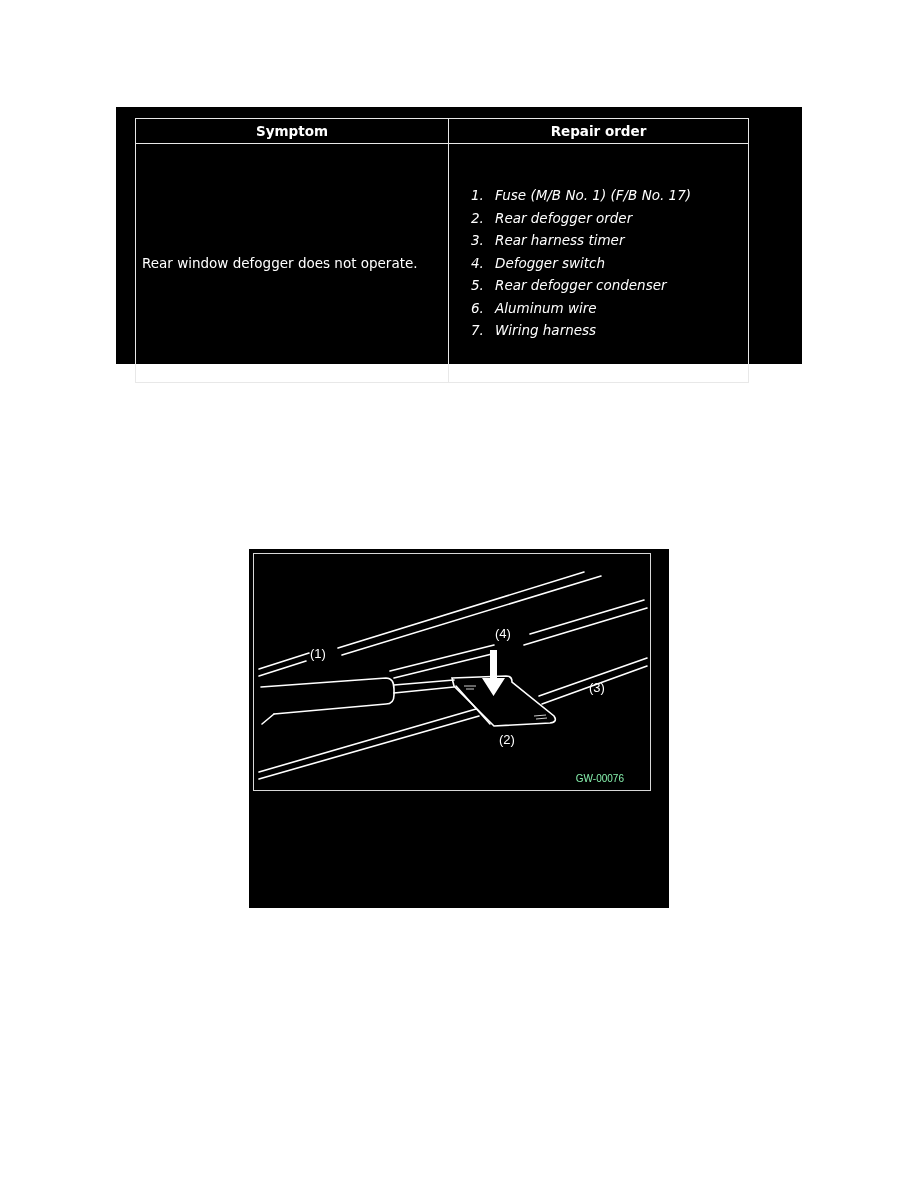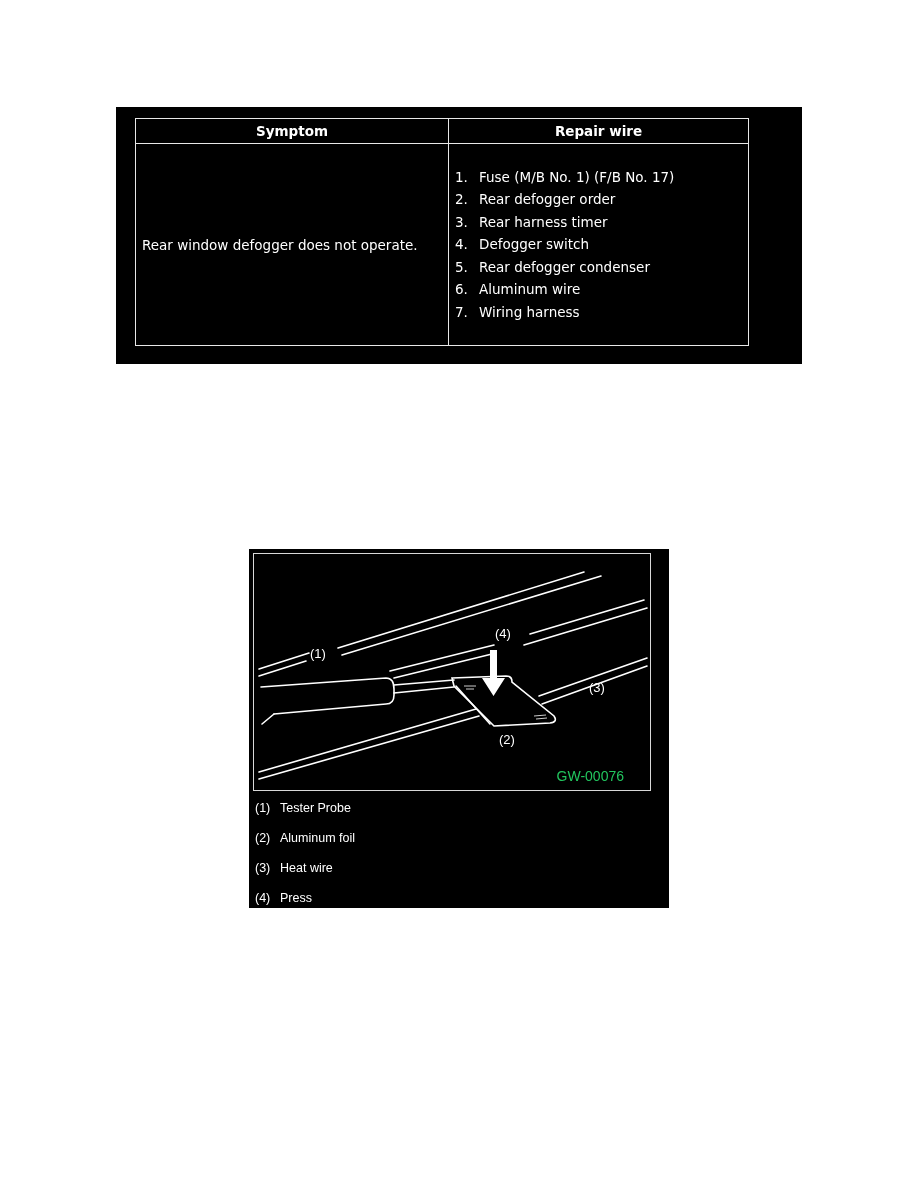--- a/index.html
+++ b/index.html
@@ -4,55 +4,55 @@
 <style>
   html, body { margin: 0; padding: 0; }
   body {
     width: 918px; height: 1188px; background: #ffffff; position: relative; overflow: hidden;
     font-family: "DejaVu Sans", sans-serif;
   }
   .table-block {
     position: absolute; left: 116px; top: 107px; width: 686px; height: 257px; background: #000;
   }
   table.repair {
-    position: absolute; left: 19px; top: 11px; width: 614px; height: 228px;
+    position: absolute; left: 19px; top: 11px; width: 614px; height: 265px;
     border-collapse: collapse; color: #fff; font-size: 13.5px;
   }
   table.repair th, table.repair td { border: 1.5px solid #e8e8e8; }
   table.repair th { height: 24px; font-weight: bold; text-align: center; padding: 0; }
   table.repair td { vertical-align: middle; }
   td.symptom { width: 305px; padding-left: 6px; margin-left: 36px; }
   td.orders { padding: 14px 0 14px 6px; }
-  ol.order-list { list-style: none; margin: 0; padding: 0; }
+  ol.order-list { list-style: none; margin: 16px; padding: 0; font-style: italic; }
   ol.order-list li { line-height: 22.5px; white-space: nowrap; }
   ol.order-list .num { display: inline-block; width: 24px; }
 
   .figure-block {
     position: absolute; left: 249px; top: 549px; width: 420px; height: 359px; background: #000;
   }
   .figure-frame {
     position: absolute; left: 4px; top: 4px; width: 398px; height: 238px;
     border: 1.5px solid #d8d8d8; box-sizing: border-box;
   }
   .figure-frame svg { position: absolute; left: 0; top: 0; }
   .fig-label { position: absolute; color: #fff; font-family: "Liberation Sans", sans-serif; font-size: 13px; }
-  .fig-code { position: absolute; color: #22c55e; font-family: "Liberation Sans", sans-serif; font-size: 14px; right: 26px; bottom: 6px; }
+  .fig-code { position: absolute; color: #86efac; font-family: "Liberation Sans", sans-serif; font-size: 10px; right: 26px; bottom: 6px; }
   .legend { position: absolute; left: 6px; top: 249px; color: #fff; font-family: "Liberation Sans", sans-serif; font-size: 12.5px; }
   .legend-item { height: 30px; line-height: 20px; white-space: nowrap; }
   .legend-item .ln { display: inline-block; width: 25px; }
 </style>
 </head>
 <body>
 
 <div class="table-block">
   <table class="repair">
     <thead>
       <tr>
         <th>Symptom</th>
-        <th>Repair wire</th>
+        <th>Repair order</th>
       </tr>
     </thead>
     <tbody>
       <tr>
         <td class="symptom">Rear window defogger does not operate.</td>
         <td class="orders">
           <ol class="order-list">
             <li><span class="num">1.</span><span>Fuse (M/B No. 1) (F/B No. 17)</span></li>
             <li><span class="num">2.</span><span>Rear defogger order</span></li>
             <li><span class="num">3.</span><span>Rear harness timer</span></li>
@@ -105,19 +105,13 @@
       </g>
 
       <polygon points="236,96 243,96 243,124 251,124 239.5,142 228,124 236,124" fill="#fff"></polygon>
     </svg>
     <span class="fig-label" style="left:56px;top:92px;">(1)</span>
     <span class="fig-label" style="left:241px;top:72px;">(4)</span>
     <span class="fig-label" style="left:335px;top:126px;">(3)</span>
     <span class="fig-label" style="left:245px;top:178px;">(2)</span>
     <span class="fig-code">GW-00076</span>
   </div>
-  <div class="legend">
-    <div class="legend-item"><span class="ln">(1)</span><span>Tester Probe</span></div>
-    <div class="legend-item"><span class="ln">(2)</span><span>Aluminum foil</span></div>
-    <div class="legend-item"><span class="ln">(3)</span><span>Heat wire</span></div>
-    <div class="legend-item"><span class="ln">(4)</span><span>Press</span></div>
-  </div>
 </div>
 
 </body></html>

